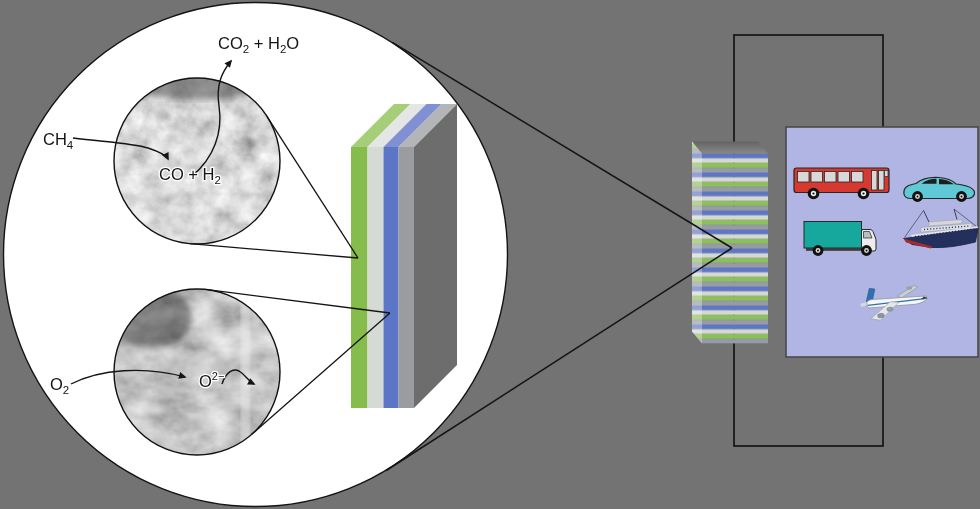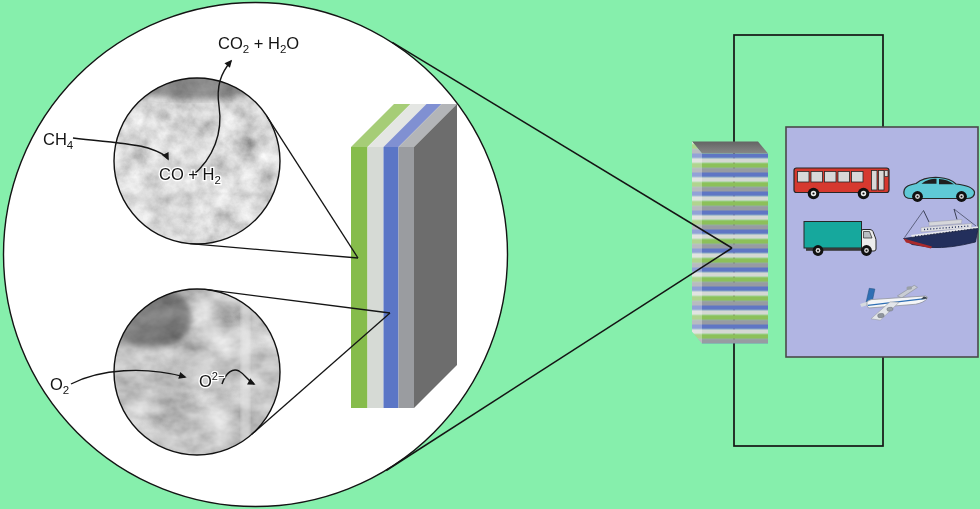--- a/index.html
+++ b/index.html
@@ -1,16 +1,16 @@
 <!DOCTYPE html>
 <html><head>
 <meta charset="utf-8">
 <style>
   html,body{margin:0;padding:0;background:#ffffff;}
-  .stage{position:relative;width:980px;height:509px;overflow:hidden;background:#86efac;}
+  .stage{position:relative;width:980px;height:509px;overflow:hidden;background:#737373;}
   svg{display:block;}
   text{font-family:"Liberation Sans","DejaVu Sans",sans-serif;fill:#141414;}
   .halo{stroke:#ffffff;stroke-width:2.6px;paint-order:stroke;}
 </style>
 </head>
 <body>
 
 <div class="stage">
 <svg width="980" height="509" viewBox="0 0 980 509">
   <defs>

